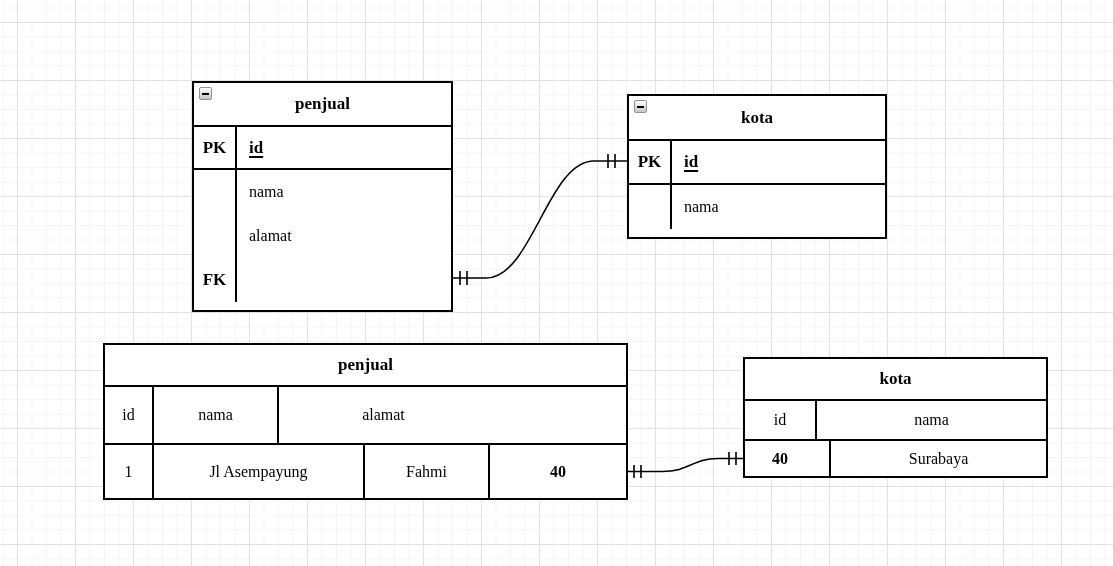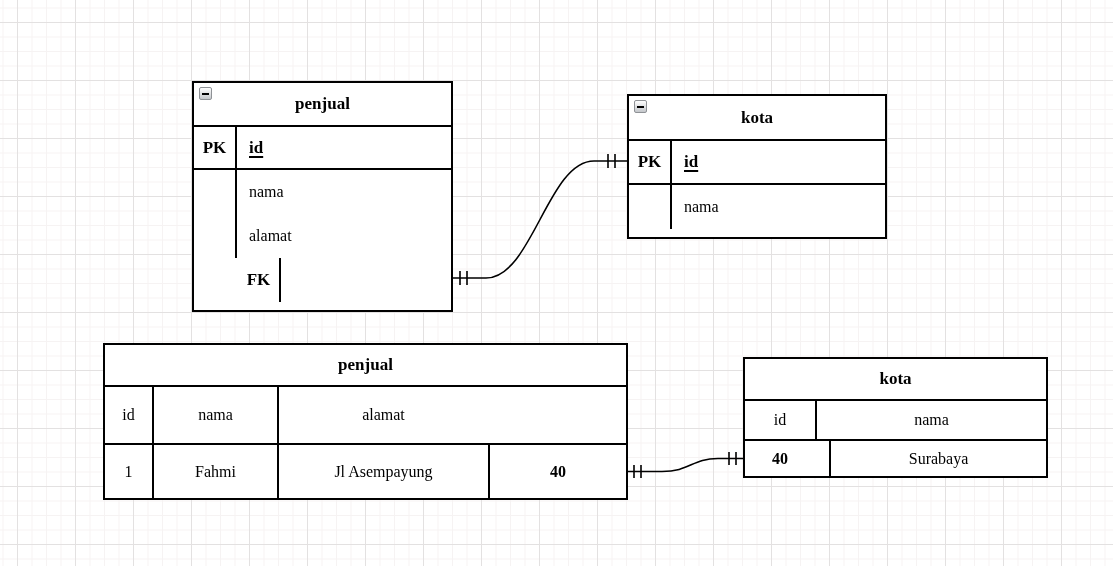--- a/index.html
+++ b/index.html
@@ -56,21 +56,21 @@
       <span class="name-cell bold underline">id</span>
     </div>
     <div class="ent-row" style="height:44px;">
       <span class="key-cell"></span>
       <span class="name-cell">nama</span>
     </div>
     <div class="ent-row" style="height:44px;">
       <span class="key-cell"></span>
       <span class="name-cell">alamat</span>
     </div>
-    <div class="ent-row" style="height:44px;padding-left:44px;">
+    <div class="ent-row" style="height:44px;">
       <span class="key-cell">FK</span>
     </div>
   </div>
 
   <div class="entity" style="left:627px;top:94px;width:260px;height:145px;">
     <div class="ent-header" style="height:45px;">
       <span class="collapse-btn">
           <span class="minus-bar"></span>
         </span>
       <span class="ent-title">kota</span>
@@ -87,22 +87,22 @@
 
   <div class="dtable" style="left:103px;top:343px;width:525px;height:157px;">
     <div class="dt-title" style="height:42px;">penjual</div>
     <div class="dt-row head" style="height:58px;">
       <div class="dt-cell" style="flex:0 0 47px;">id</div>
       <div class="dt-cell" style="flex:0 0 125px;">nama</div>
       <div class="dt-cell" style="flex:0 0 211px;">alamat</div>
     </div>
     <div class="dt-row" style="flex:1;">
       <div class="dt-cell" style="flex:0 0 47px;">1</div>
+      <div class="dt-cell" style="flex:0 0 211px;">Jl Asempayung</div>
       <div class="dt-cell" style="flex:0 0 125px;">Fahmi</div>
-      <div class="dt-cell" style="flex:0 0 211px;">Jl Asempayung</div>
       <div class="dt-cell bold" style="flex:1;">40</div>
     </div>
   </div>
 
   <div class="dtable" style="left:743px;top:357px;width:305px;height:121px;">
     <div class="dt-title" style="height:42px;">kota</div>
     <div class="dt-row head" style="height:40px;">
       <div class="dt-cell" style="flex:0 0 70px;">id</div>
       <div class="dt-cell" style="flex:1;">nama</div>
     </div>

